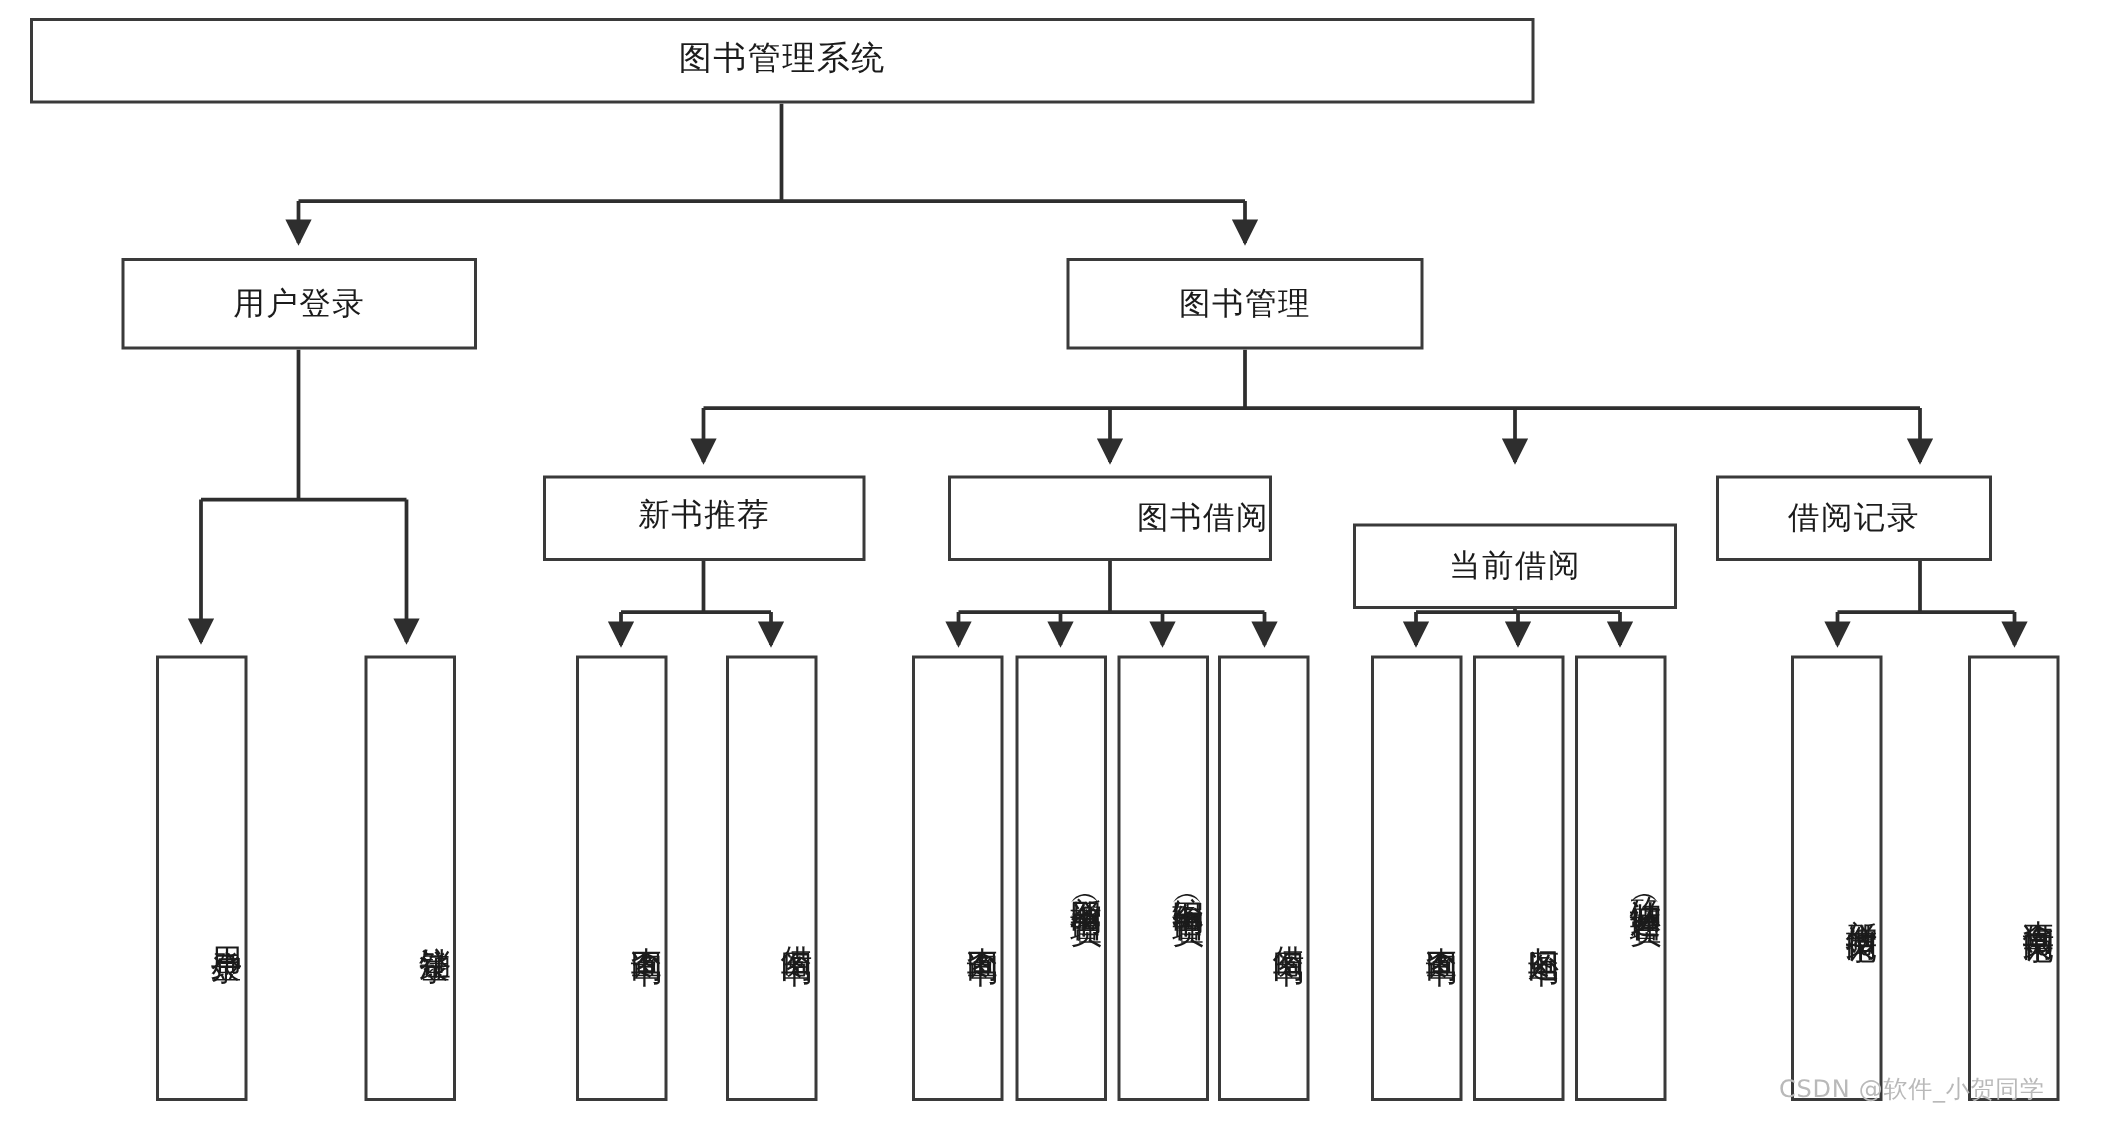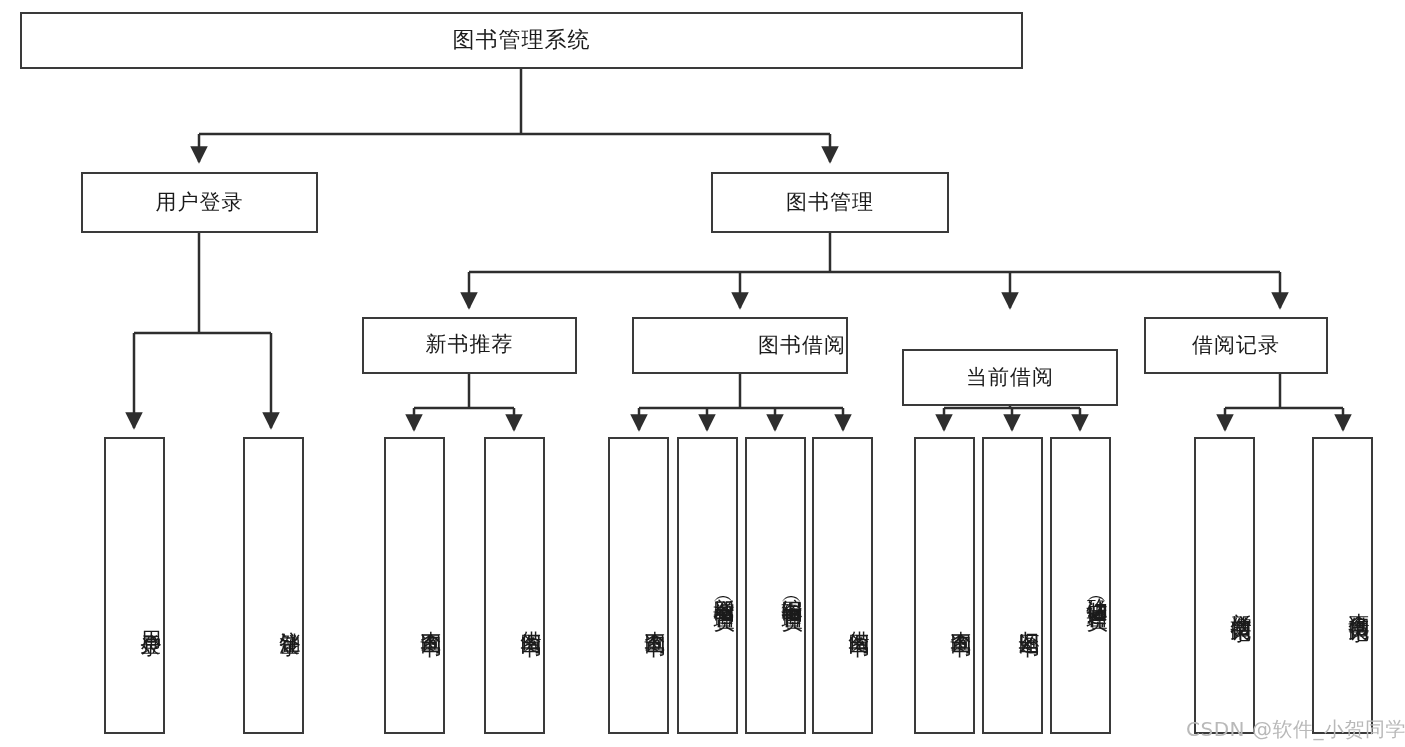--- a/index.html
+++ b/index.html
@@ -67,21 +67,21 @@
   .node.vert.mid > span {
     margin-top: 26px;
   }
   .node.vert.tall > span {
     margin-top: 2px;
   }
   #watermark {
     position: absolute;
     left: 1186px;
     top: 716px;
-    font-size: 20px;
+    font-size: 16px;
     color: #b9b9b9;
     white-space: nowrap;
     letter-spacing: 0.5px;
     font-family: "DejaVu Sans", "Liberation Sans", sans-serif;
   }
 </style>
 </head>
 <body>
 
 <div id="canvas">

